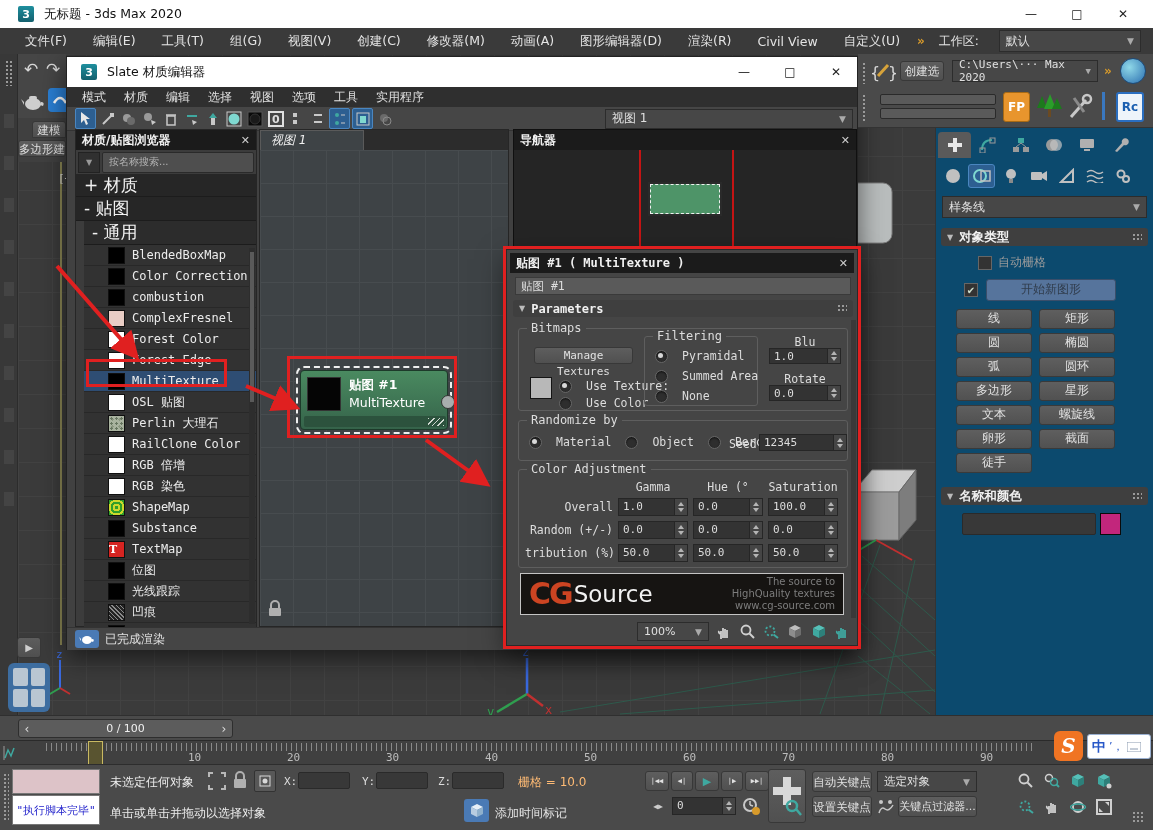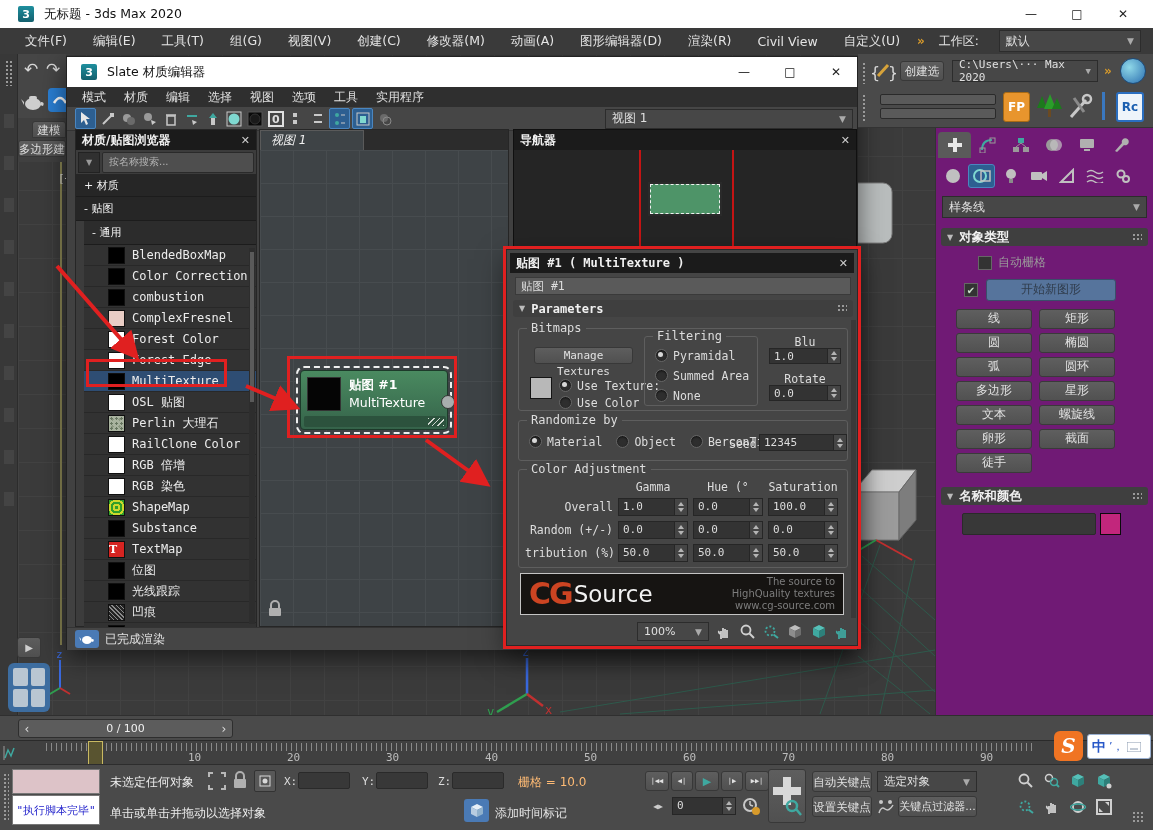--- a/index.html
+++ b/index.html
@@ -25,21 +25,21 @@
        color:#e0e0e0;text-align:center;cursor:pointer}
   .field{background:#383838;border:1px solid #2a2a2a;border-radius:2px}
   .grip{background:radial-gradient(#9a9a9a 1px,transparent 1.3px);background-size:4px 4px}
   .spin{display:flex;height:16px;background:#333;border:1px solid #262626}
   .spin .val{flex:1;font:11px "DejaVu Sans Mono",monospace;color:#ddd;padding:1px 4px;overflow:hidden;white-space:nowrap}
   .spin .arr{width:12px;background:#454545;border-left:1px solid #262626;display:flex;flex-direction:column;
              align-items:center;justify-content:center;gap:2px}
   .spin .arr i{width:0;height:0;border-left:3px solid transparent;border-right:3px solid transparent;display:block}
   .spin .arr .up{border-bottom:4px solid #b5b5b5}
   .spin .arr .dn{border-top:4px solid #b5b5b5}
-  .radio{display:flex;align-items:flex-start;gap:5px;cursor:pointer}
+  .radio{display:flex;align-items:flex-end;gap:14px;cursor:pointer}
   .radio .dot{width:11px;height:11px;border-radius:50%;background:#2e2e2e;border:1px solid #666;
               box-shadow:inset 0 1px 2px #111;flex:none}
   .radio.on .dot{background:#2e2e2e}
   .radio.on .dot::after{content:"";display:block;width:5px;height:5px;margin:2px;border-radius:50%;background:#d8d8d8}
   .group{border:1px solid #5e5e5e;border-radius:3px}
   .legend{position:absolute;top:-8px;left:8px;background:#454545;padding:0 4px;color:#ddd;
           font:12px "DejaVu Sans Mono",monospace}
   .checkbox{width:12px;height:12px;background:#333;border:1px solid #666;display:inline-flex;
             align-items:center;justify-content:center;color:#4caf50;font-size:10px}
   
@@ -60,34 +60,34 @@
   .mm-item.selected{background:#2e4d73}
   .sw{width:15px;height:15px;border:1px solid #101010;flex:none;background:#888}
   .swatch-texture{background:#a9b39f;background-image:radial-gradient(#66755f 1px,transparent 1.2px),
                   radial-gradient(#8b9780 1px,transparent 1.2px);background-size:5px 5px,7px 7px}
   .swatch-shape{background:repeating-radial-gradient(circle at 50% 50%,#2f9e2a 0 2px,#ccd82c 2px 4px)}
   .swatch-text{background:#d62421;color:#fff}
   .swatch-text::after{content:"T";font:bold 11px "DejaVu Serif",serif}
   .swatch-noise{background:repeating-linear-gradient(45deg,#8a8a8a 0 1px,#242424 1px 3px)}
   .mm-label{font-family:"DejaVu Sans Mono",monospace;font-size:12px;color:#ececec;white-space:nowrap}
   .grouprow{background:#262626;color:#f2f2f2;display:flex;align-items:center;padding-left:8px;
-            border-bottom:1px solid #1c1c1c;cursor:pointer;font-size:11px}
+            border-bottom:1px solid #1c1c1c;cursor:pointer;font-size:17px}
   
   .node{background:linear-gradient(#4a8a60,#35634a);border:1px solid #1d3a2a;border-radius:4px;
         outline:2px dashed #efefef;outline-offset:2px}
   .node-thumb{background:#050505;border:1px solid #333}
   
   .dialog{left:506px;top:249px;width:352px;height:397px;background:#454545;z-index:20;
           border:1px solid #2a2a2a;outline:3px solid #e02020;box-shadow:0 10px 26px rgba(0,0,0,.5)}
   .mlabel{font-family:"DejaVu Sans Mono",monospace;font-size:11.5px;color:#ddd;white-space:nowrap}
   .ca-grid{display:grid;grid-template-columns:88px 70px 70px 70px;column-gap:5px;row-gap:5px;align-items:center}
   .ca-h{text-align:center}
   .ca-lbl{text-align:right}
   
-  .cpanel{left:935px;top:128px;width:218px;height:635px;background:#701a75;z-index:15;border-left:1px solid #333}
+  .cpanel{left:935px;top:128px;width:218px;height:635px;background:#0c4a6e;z-index:15;border-left:1px solid #333}
   .cbtn{background:linear-gradient(#5f5f5f,#515151);border:1px solid #3a3a3a;border-radius:3px;
         color:#e2e2e2;text-align:center;font-size:12px;height:18px;line-height:17px;cursor:pointer}
   .rollout{background:#3f3f3f;border-radius:3px;color:#f0f0f0;font-weight:bold;display:flex;
            align-items:center;gap:6px;padding:0 6px;font-size:12.5px}
   .tabcell{width:33px;height:26px;display:flex;align-items:center;justify-content:center;cursor:pointer}
   .tabcell.active{background:#5a5a5a;border-radius:4px 4px 0 0}
   .subicon{width:25px;height:22px;display:flex;align-items:center;justify-content:center;cursor:pointer;border-radius:3px}
   .subicon.hl{background:#2d5f91;border:1px solid #4a86c0}
   
   .statusbar{left:0;top:764px;width:1153px;height:66px;background:#4a4a4a;border-top:1px solid #2d2d2d;z-index:15}

